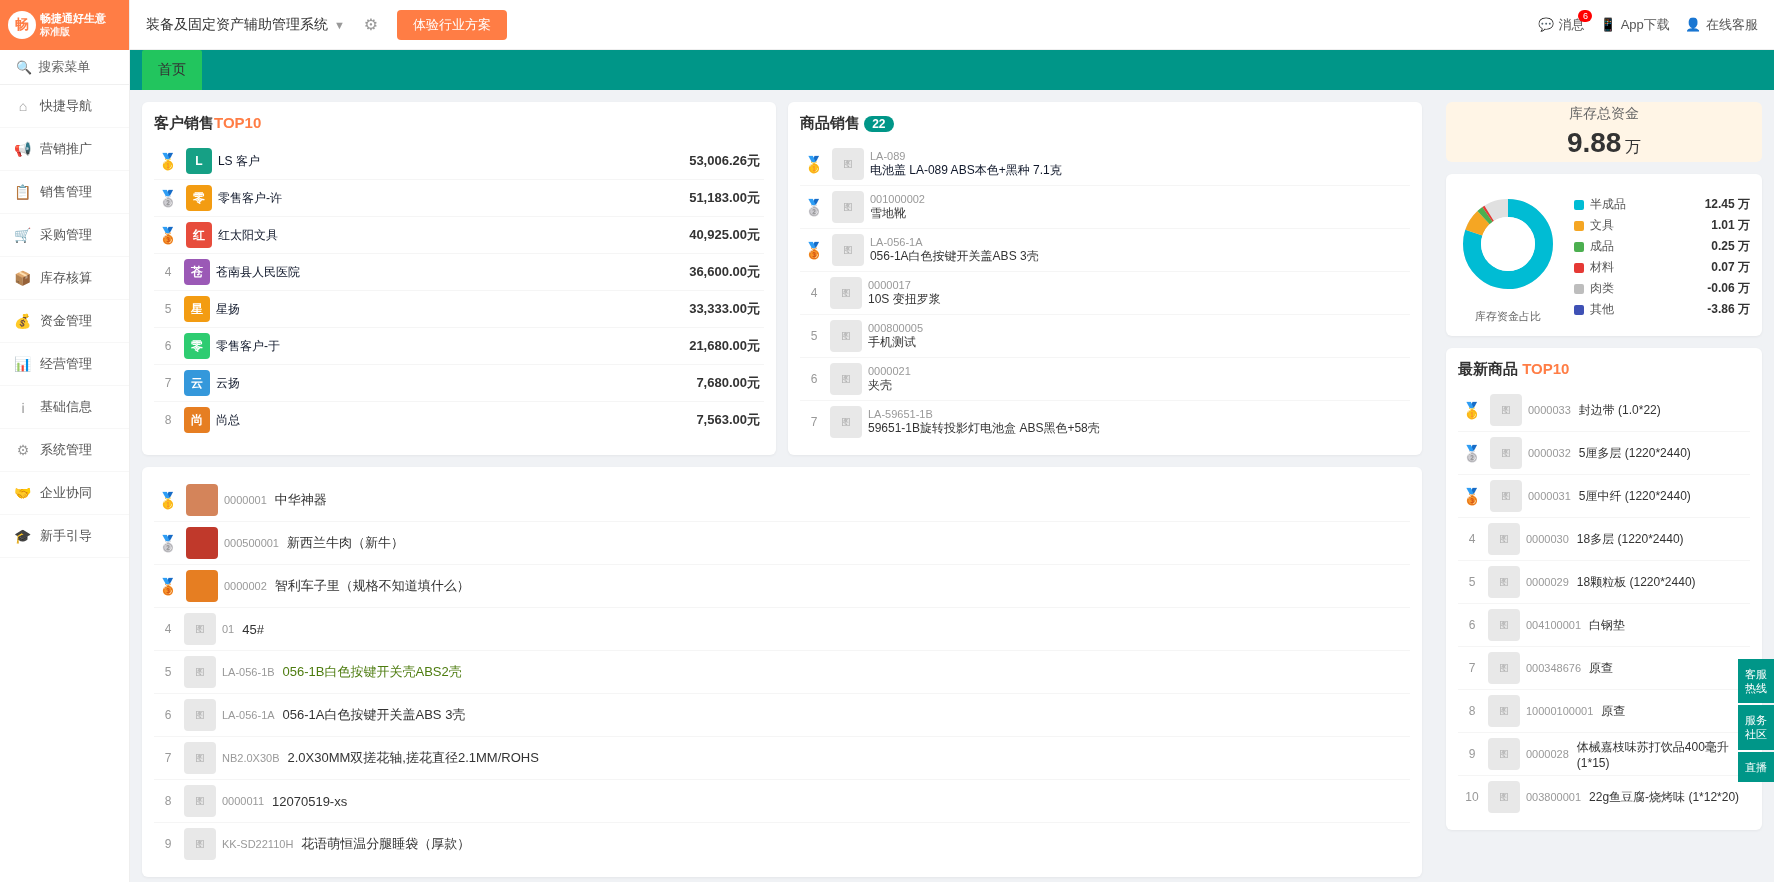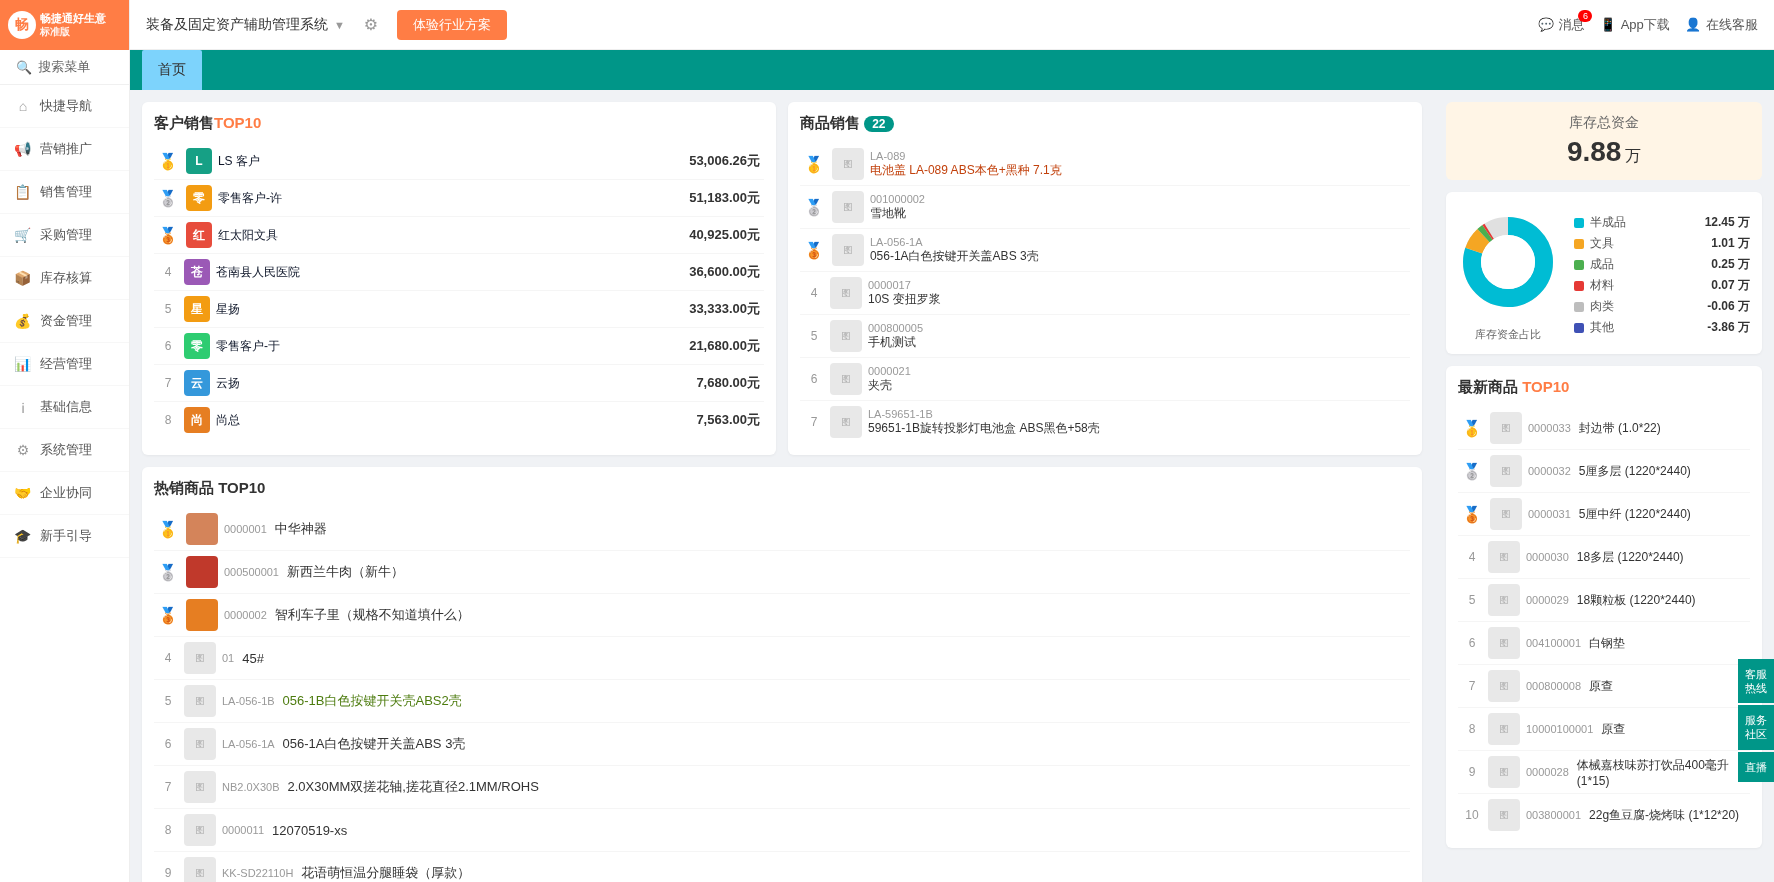--- a/index.html
+++ b/index.html
@@ -138,21 +138,21 @@
       height: 40px;
       display: flex; align-items: center;
       color: #fff;
       cursor: pointer;
       font-size: 14px;
       background: rgba(0,0,0,0.15);
       border-radius: 2px 2px 0 0;
       margin-right: 4px;
     }
     .nav-tab.active {
-      background: #7dd3fc;
+      background: #22c55e;
       color: #333;
     }
 
     
     .content {
       flex: 1;
       overflow-y: auto;
       display: flex;
       gap: 0;
       background: #f0f2f5;
@@ -241,21 +241,21 @@
     .two-col {
       display: flex;
       gap: 12px;
     }
     .two-col > * { flex: 1; }
 
     
     .inventory-card {
       background: #fff5e6;
       border-radius: 6px;
-      padding: 12px;
+      padding: 3px;
       text-align: center;
     }
     .inventory-label { font-size: 14px; color: #666; margin-bottom: 4px; }
     .inventory-value { font-size: 28px; color: #333; font-weight: bold; }
     .inventory-unit { font-size: 16px; color: #333; }
 
     
     .donut-area {
       display: flex;
       align-items: center;
@@ -465,21 +465,21 @@
         <div class="card">
           <div class="card-title">
             商品销售 <span style="background:#009688;color:#fff;border-radius:10px;padding:1px 8px;font-size:12px;">22</span>
           </div>
           <div class="rank-table">
             <div class="rank-row">
               <span class="rank-medal" style="font-size:16px;">🥇</span>
               <div class="product-thumb">图</div>
               <div style="flex:1;">
                 <div style="font-size:11px;color:#999;">LA-089</div>
-                <div style="font-size:12px;color:#c2410c;">电池盖 LA-089 ABS本色+黑种 7.1克</div>
+                <div style="font-size:12px;color:#0f172a;">电池盖 LA-089 ABS本色+黑种 7.1克</div>
               </div>
             </div>
             <div class="rank-row">
               <span class="rank-medal" style="font-size:16px;">🥈</span>
               <div class="product-thumb">图</div>
               <div style="flex:1;">
                 <div style="font-size:11px;color:#999;">001000002</div>
                 <div style="font-size:12px;color:#333;">雪地靴</div>
               </div>
             </div>
@@ -521,23 +521,20 @@
               <div style="flex:1;">
                 <div style="font-size:11px;color:#999;">LA-59651-1B</div>
                 <div style="font-size:12px;color:#333;">59651-1B旋转投影灯电池盒 ABS黑色+58壳</div>
               </div>
             </div>
           </div>
         </div>
       </div>
 
       <div class="card">
-        <div class="card-title">
-          <span>热销商品 TOP10</span>
-        </div>
         <div class="rank-table">
           <div class="rank-row">
             <span class="rank-medal" style="font-size:16px;">🥇</span>
             <div class="product-thumb" style="background:#d4845a;"></div>
             <span style="font-size:11px;color:#999;margin-right:8px;">0000001</span>
             <span style="font-size:13px;color:#333;">中华神器</span>
           </div>
           <div class="rank-row">
             <span class="rank-medal" style="font-size:16px;">🥈</span>
             <div class="product-thumb" style="background:#c0392b;"></div>
@@ -691,21 +688,21 @@
           </div>
           <div class="rank-row">
             <span class="rank-num">6</span>
             <div class="product-thumb">图</div>
             <span style="font-size:11px;color:#999;margin-right:8px;flex-shrink:0;">004100001</span>
             <span style="font-size:12px;color:#333;">白钢垫</span>
           </div>
           <div class="rank-row">
             <span class="rank-num">7</span>
             <div class="product-thumb">图</div>
-            <span style="font-size:11px;color:#999;margin-right:8px;flex-shrink:0;">000800008</span>
+            <span style="font-size:11px;color:#999;margin-right:8px;flex-shrink:0;">000348676</span>
             <span style="font-size:12px;color:#333;">原查</span>
           </div>
           <div class="rank-row">
             <span class="rank-num">8</span>
             <div class="product-thumb">图</div>
             <span style="font-size:11px;color:#999;margin-right:8px;flex-shrink:0;">10000100001</span>
             <span style="font-size:12px;color:#333;">原查</span>
           </div>
           <div class="rank-row">
             <span class="rank-num">9</span>

